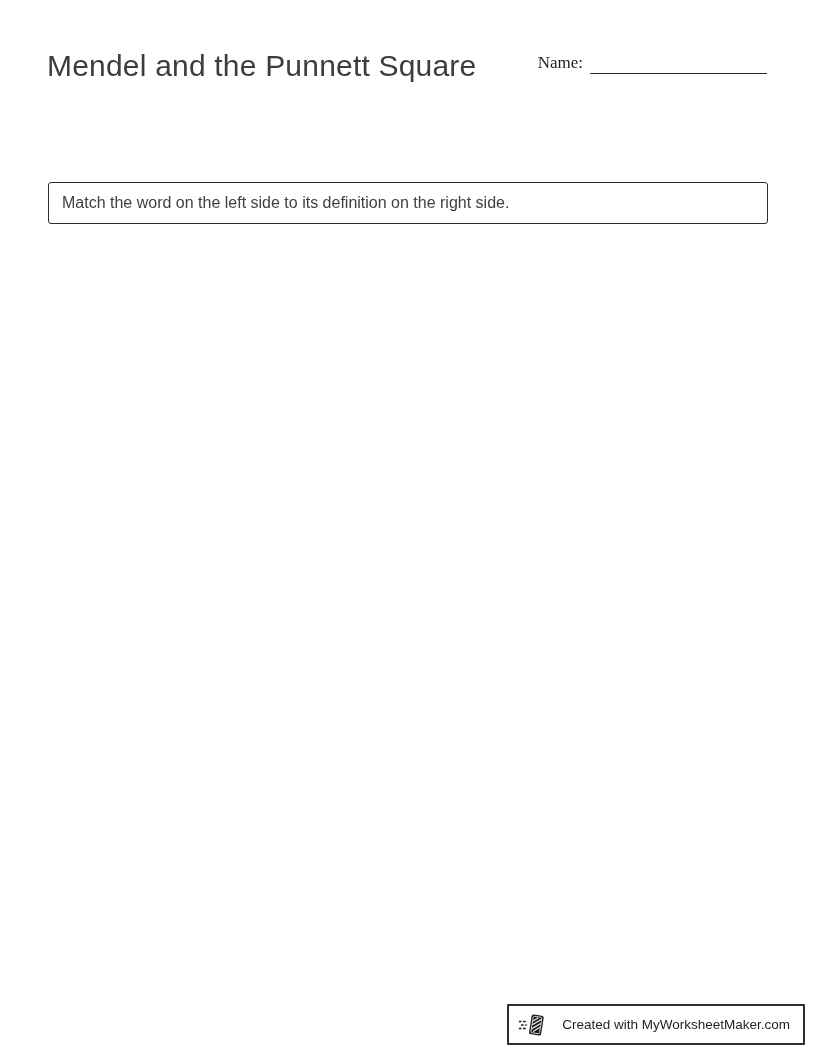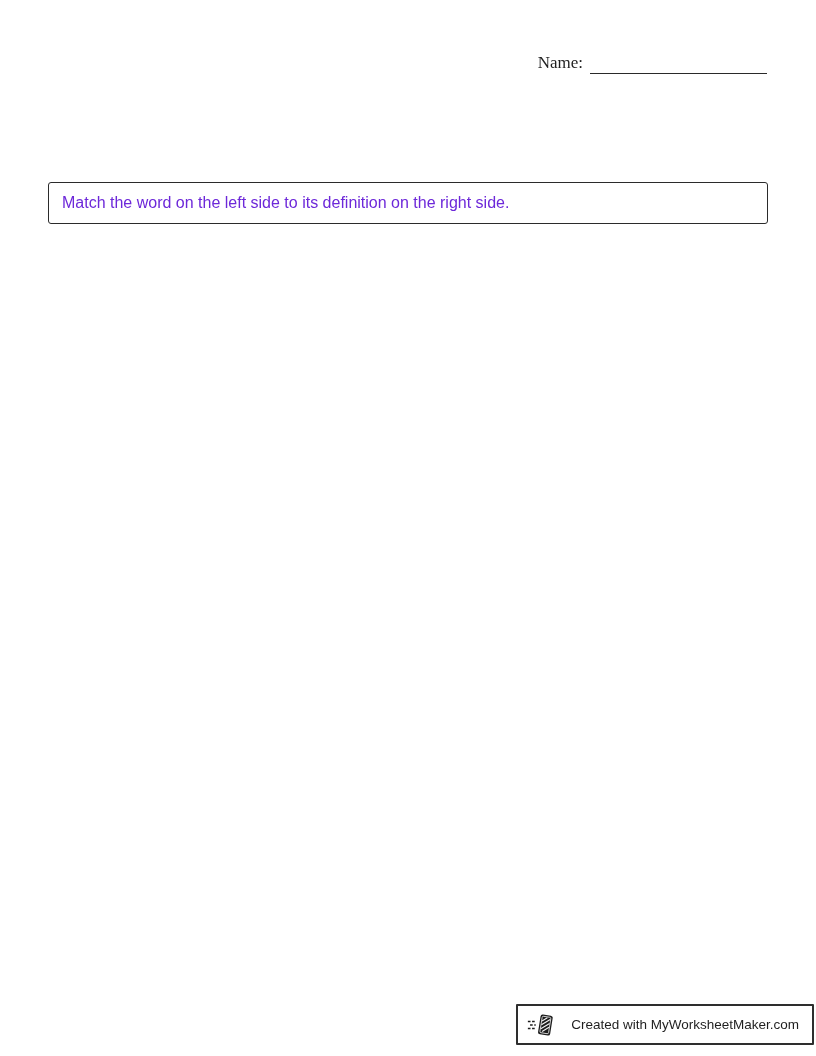--- a/index.html
+++ b/index.html
@@ -55,25 +55,25 @@
     top: 182px;
     width: 720px;
     border: 1px solid #2b2b2b;
     border-radius: 3px;
     padding: 9px 13px 10px 13px;
     background: #ffffff;
   }
   .instruction-text {
     font-size: 16px;
     line-height: 21px;
-    color: #6d28d9;
+    color: #404040;
   }
   .footer-badge {
     position: absolute;
-    right: 2px;
+    right: 11px;
     bottom: 11px;
     height: 41px;
     display: flex;
     align-items: center;
     gap: 16px;
     padding: 0 13px 0 9px;
     border: 2px solid #2e2e2e;
     border-radius: 1px;
     background: #ffffff;
   }
@@ -82,20 +82,21 @@
     font-size: 13.5px;
     color: #1f1f1f;
     white-space: nowrap;
   }
 </style>
 </head>
 <body>
 
 <div class="page">
 
+  <h1 class="worksheet-title">Mendel and the Punnett Square</h1>
 
   <div class="name-date-block">
     <div class="field-row">
       <span class="field-label">Name:</span>
       <span class="field-blank"></span>
     </div>
   </div>
 
   <div class="instruction-box">
     <div class="instruction-text">Match the word on the left side to its definition on the right side.</div>

